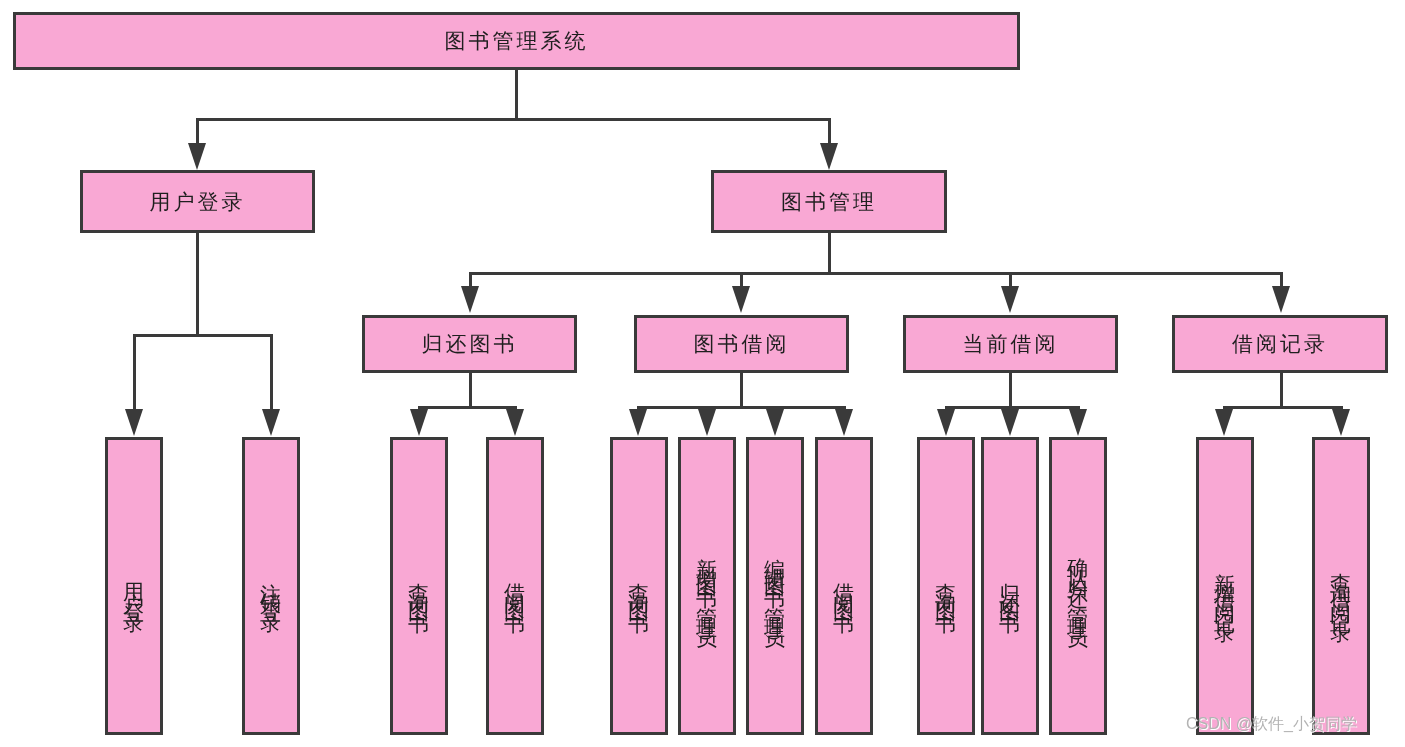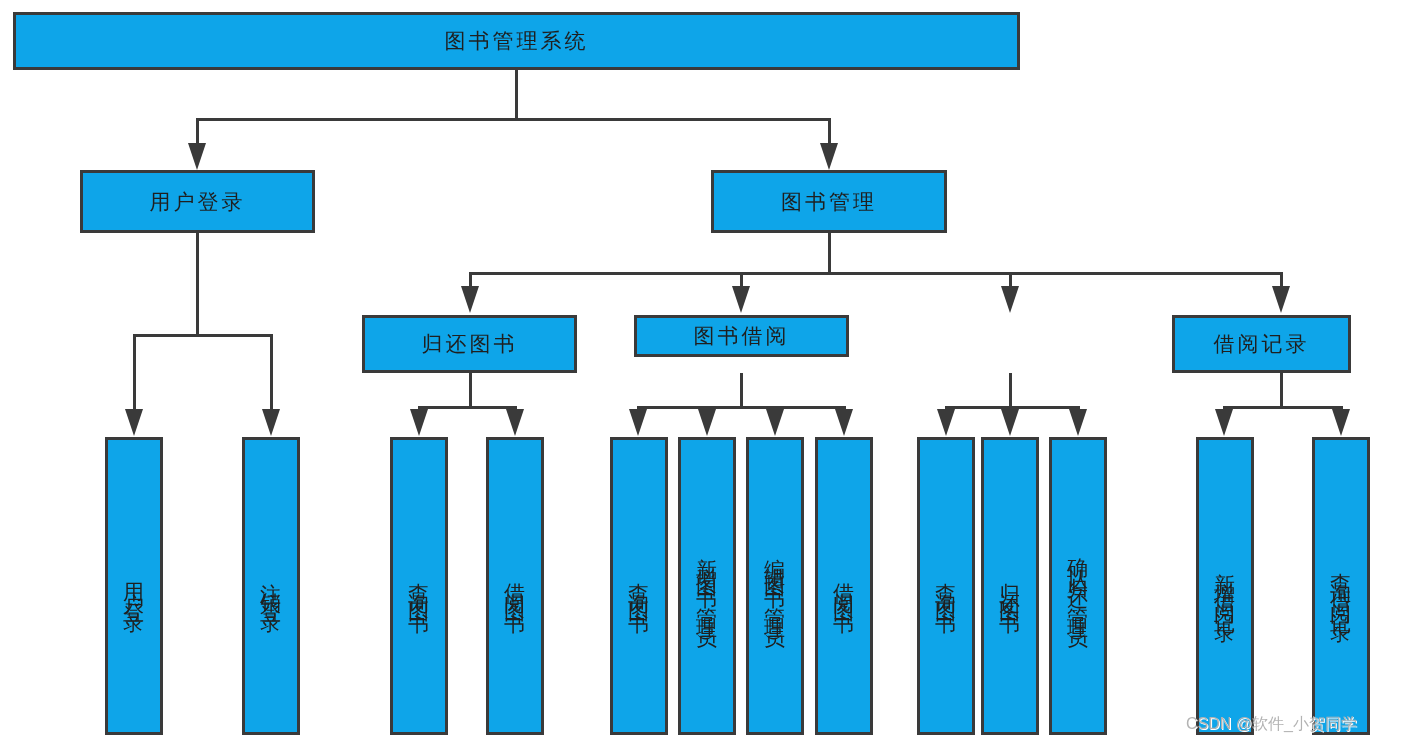--- a/index.html
+++ b/index.html
@@ -10,21 +10,21 @@
   html,body{margin:0;padding:0;background:#ffffff;}
   body{font-family:"Liberation Sans", sans-serif;}
   .stage{
     position:relative;
     width:1405px;height:747px;
     background:#ffffff;
     overflow:hidden;
   }
   .box{
     position:absolute;
-    background:#0ea5e9;
+    background:#f9a8d4;
     border:3px solid var(--line);
     box-sizing:border-box;
     display:flex;align-items:center;justify-content:center;
     color:var(--text);
   }
   .box.h span{
     font-size:21px;
     letter-spacing:3px;
     white-space:nowrap;
     color:var(--text);
@@ -115,26 +115,29 @@
   </div>
 
   <div class="box h" style="left:711px;top:170px;width:236px;height:63px;font-family:Liberation Serif, serif;">
     <span>图书管理</span>
   </div>
 
   <div class="box h" style="left:362px;top:315px;width:215px;height:58px;">
     <span>归还图书</span>
   </div>
 
-  <div class="box h" style="left:634px;top:315px;width:215px;height:42px;">
+  <div class="box h" style="left:634px;top:315px;width:215px;height:58px;">
     <span>图书借阅</span>
   </div>
 
+  <div class="box h" style="left:903px;top:315px;width:215px;height:58px;">
+    <span>当前借阅</span>
+  </div>
 
-  <div class="box h" style="left:1172px;top:315px;width:179px;height:58px;">
+  <div class="box h" style="left:1172px;top:315px;width:216px;height:58px;">
     <span>借阅记录</span>
   </div>
 
   <div class="box v" style="left:105px;top:437px;width:58px;height:298px;">
     <span>用户登录</span>
   </div>
 
   <div class="box v" style="left:242px;top:437px;width:58px;height:298px;">
     <span>注销登录</span>
   </div>

